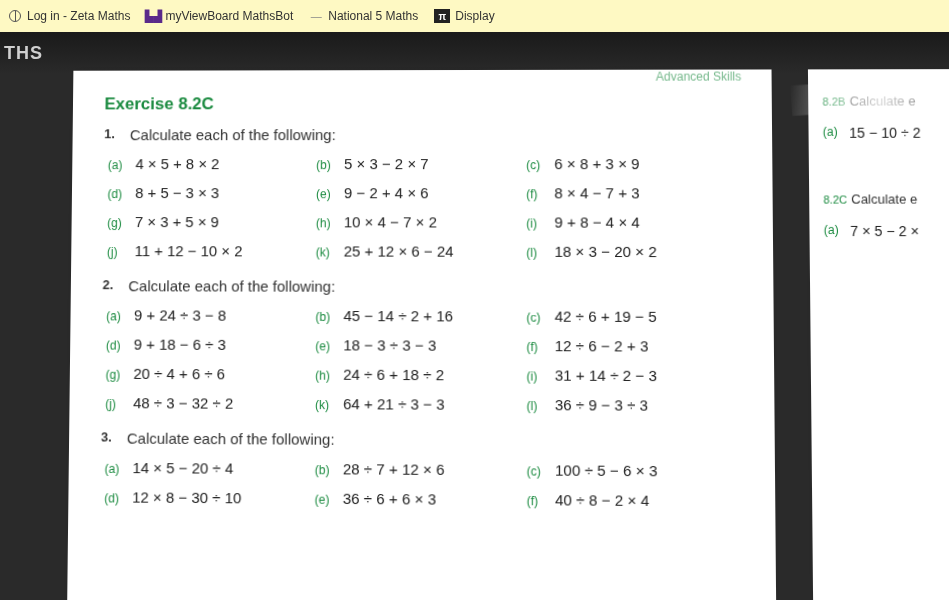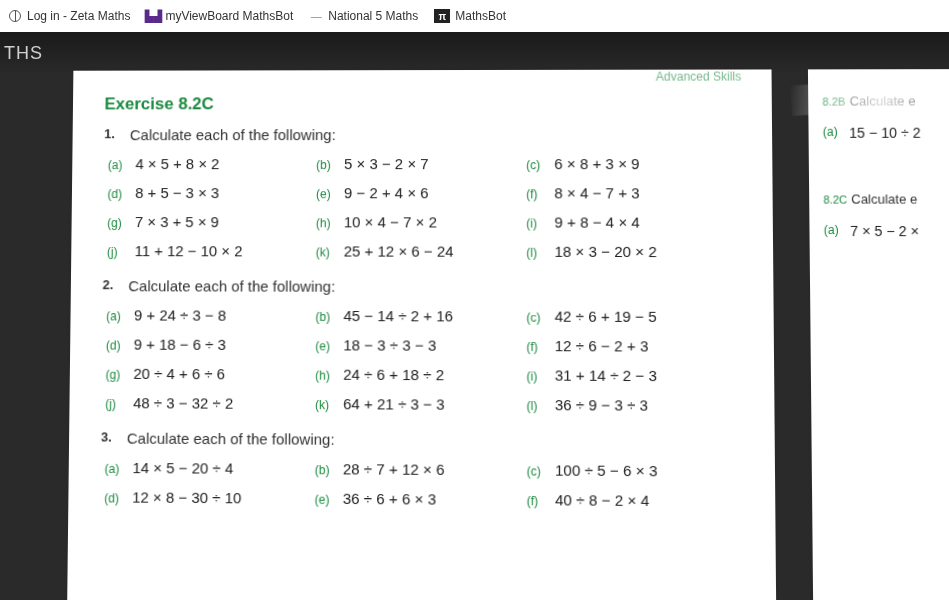--- a/index.html
+++ b/index.html
@@ -5,21 +5,21 @@
     * { margin: 0; padding: 0; box-sizing: border-box; }
     body {
       font-family: -apple-system, BlinkMacSystemFont, "Segoe UI", Arial, sans-serif;
       background: #2a2a2a;
       width: 949px;
       height: 600px;
       overflow: hidden;
       position: relative;
     }
     .bookmarks-bar {
-      background: #ffffff;
+      background: #fef9c3;
       height: 28px;
       display: flex;
       align-items: center;
       padding: 16px 8px;
       font-size: 12px;
       color: #333;
       gap: 16px;
     }
     .bookmark-item {
       display: flex;
@@ -63,21 +63,21 @@
     .dark-band {
       background: linear-gradient(to bottom, #1a1a1a, #2a2a2a);
       height: 42px;
       display: flex;
       align-items: center;
       padding-left: 4px;
     }
     .ths-label {
       color: #d0d0d0;
       font-size: 18px;
-      font-weight: 400;
+      font-weight: 700;
       letter-spacing: 1px;
     }
     .viewport {
       position: absolute;
       top: 70px;
       left: 0;
       right: 0;
       bottom: 0;
       display: flex;
       transform: perspective(1800px) rotateX(3deg) rotateY(-2deg);
@@ -190,21 +190,21 @@
   <div class="bookmark-item">
     <span class="bookmark-icon" style="color:#5a2a8a;font-weight:bold">▙▟</span>
     <span>myViewBoard MathsBot</span>
   </div>
   <div class="bookmark-item">
     <span class="bookmark-icon" style="color:#888">—</span>
     <span>National 5 Maths</span>
   </div>
   <div class="bookmark-item">
     <span class="pi-box">π</span>
-    <span>MathsBot</span>
+    <span>Display</span>
   </div>
 </div>
 
 <div class="dark-band">
   <span class="ths-label">THS</span>
 </div>
 
 <div class="viewport">
 
   <div class="page-left">

